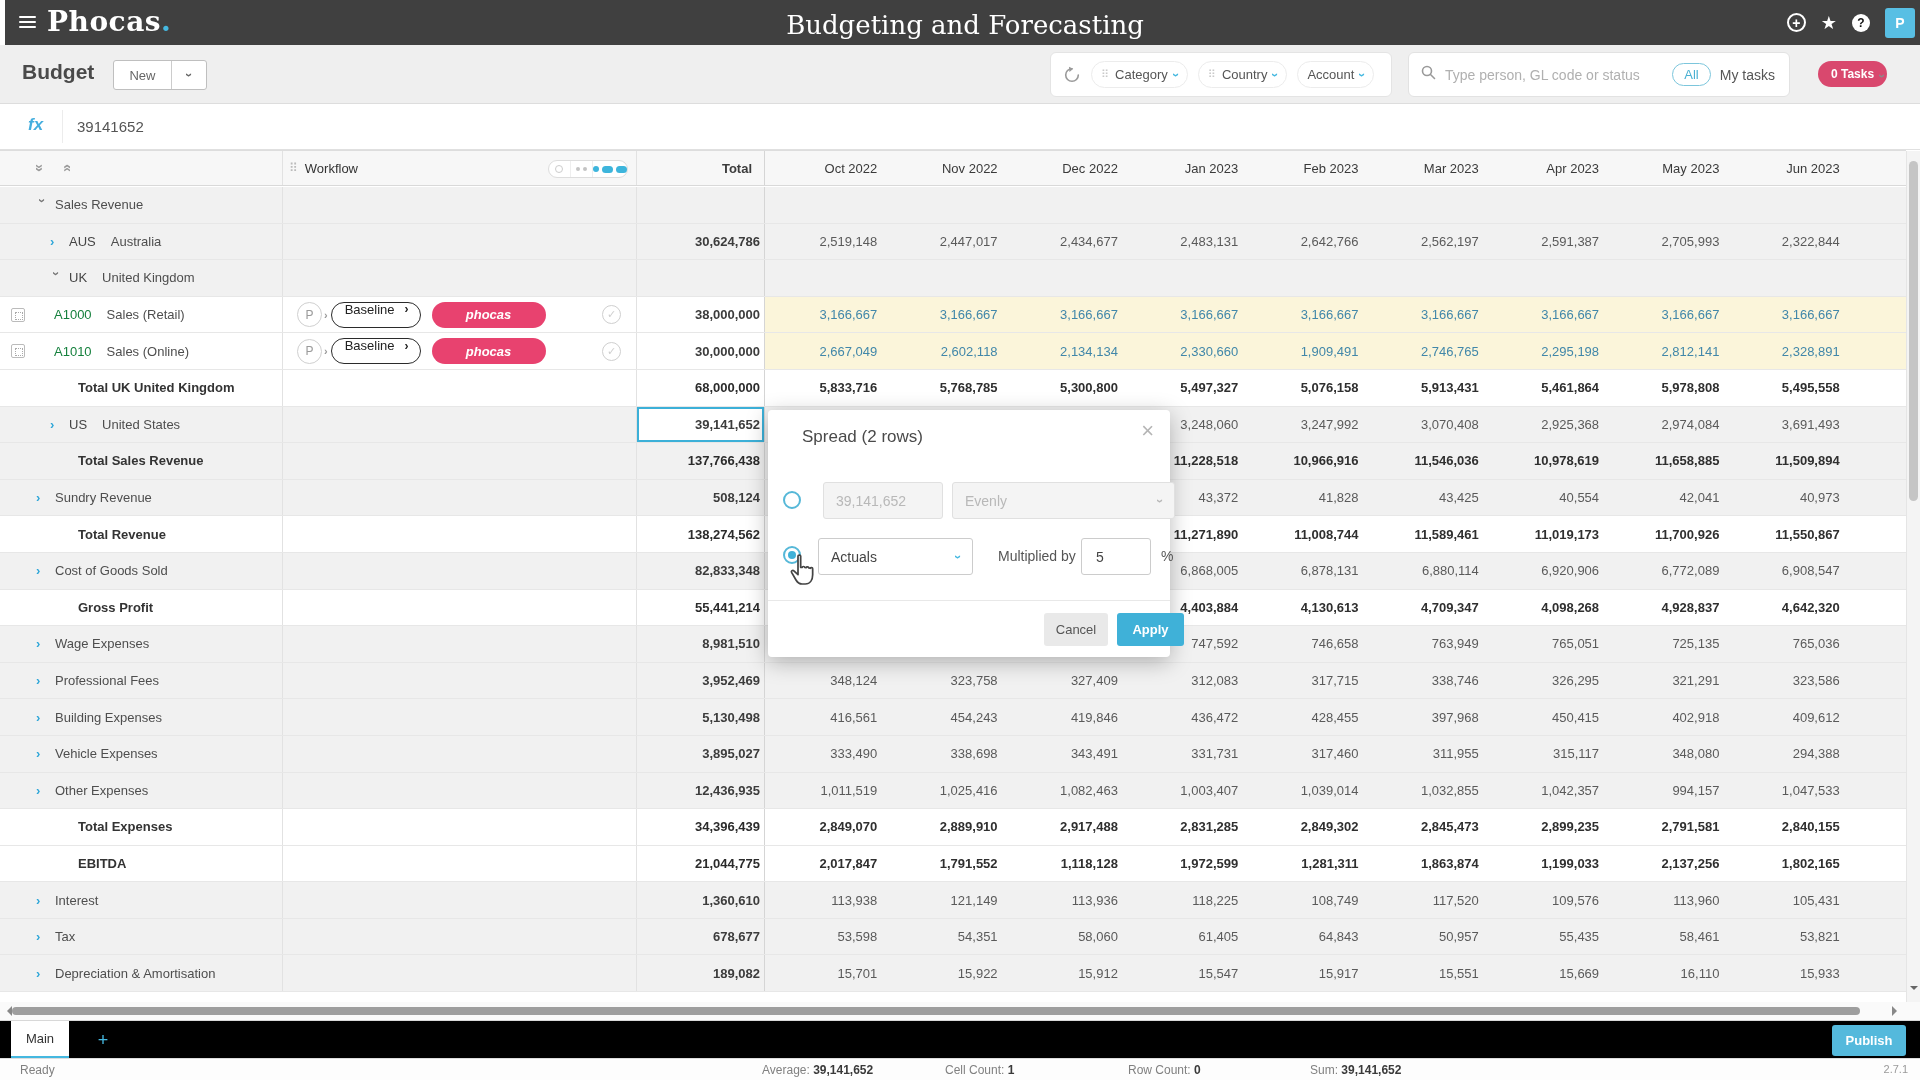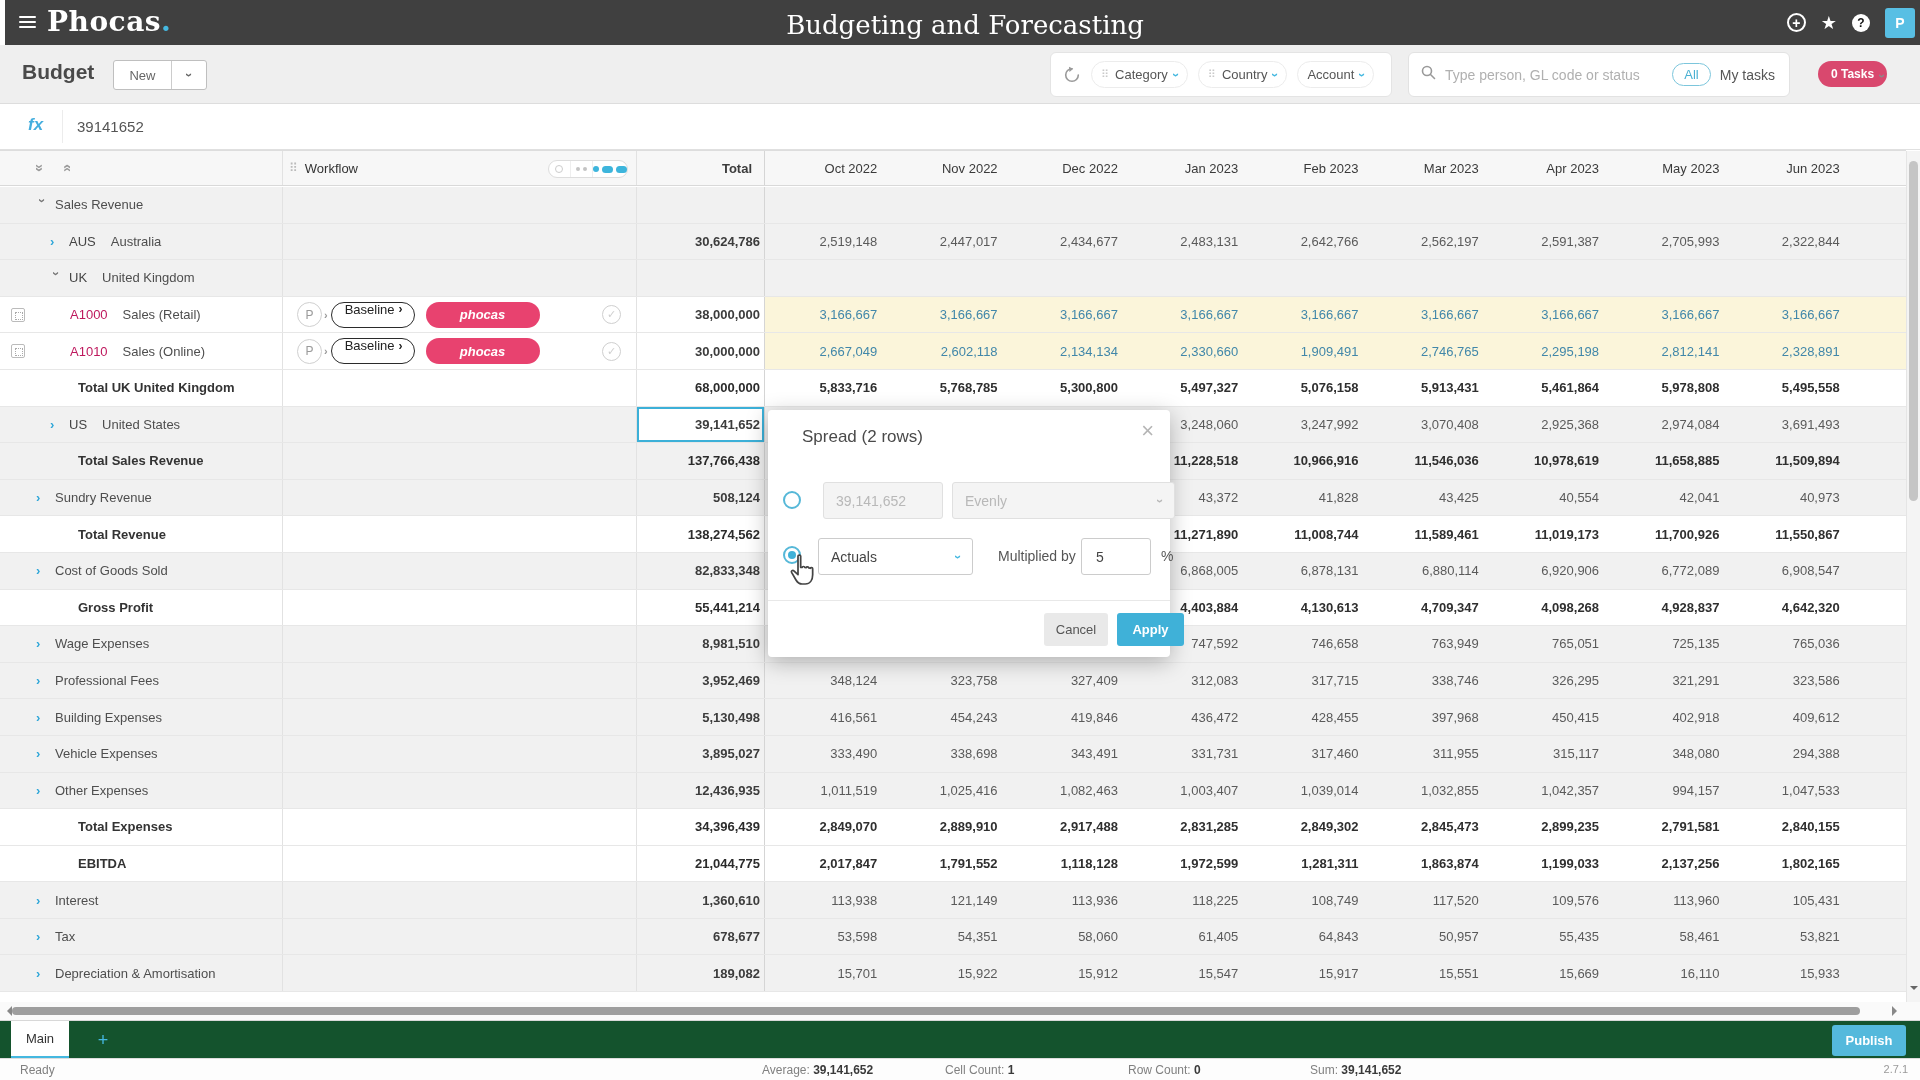--- a/index.html
+++ b/index.html
@@ -81,24 +81,24 @@
 .row.detail .m-cell{color:#4187a9}
 .chev{display:inline-block;width:12px;font-weight:bold;font-size:13px;line-height:1}
 .chev.open{transform:rotate(90deg);color:#777}
 .chev.closed{color:#2ea6d8}
 .ind-g1{margin-left:36px;margin-right:7px}
 .ind-g2{margin-left:50px;margin-right:7px}
 .lbl-total{margin-left:78px}
 .code{margin-right:15px;color:#444}
 .drill{position:absolute;left:11px;top:11px;width:14px;height:14px;border:1px solid #bbb;border-radius:2px}
 .drill:before{content:"";position:absolute;left:3px;top:3px;width:6px;height:6px;border:1px dotted #aaa}
-.det-code{margin-left:70px;margin-right:15px;color:#be185d}
+.det-code{margin-left:54px;margin-right:15px;color:#15803d}
 .p-circ{width:25px;height:25px;border:1px solid #d0d0d0;border-radius:50%;color:#9a9a9a;font-size:12px;display:flex;align-items:center;justify-content:center;margin-left:14px;background:#fff}
 .wf-sep{color:#999;font-size:11px;font-weight:bold;margin:0 3px 0 2px}
-.stage-pill{height:26px;border:1.6px solid #2b2b2b;border-radius:14px;background:#fff;display:flex;align-items:center;padding:0 11px 11px 13px;gap:4px;font-size:13px;color:#222}
+.stage-pill{height:26px;border:1.6px solid #2b2b2b;border-radius:14px;background:#fff;display:flex;align-items:center;padding:0 11px 11px 13px;gap:10px;font-size:13px;color:#222}
 .stage-pill b{font-size:12px}
 .tag-pill{width:114px;height:26px;margin-left:11px;border-radius:14px;background:#e8426f;color:#fff;font-weight:bold;font-style:italic;font-size:13px;display:flex;align-items:center;justify-content:center}
 .wf-check{margin-left:auto;margin-right:15px;width:19px;height:19px;border:1.5px solid #cfcfcf;border-radius:50%;color:#cfcfcf;font-size:11px;display:flex;align-items:center;justify-content:center}
 .sel-cell{box-shadow:inset 0 0 0 2px #3cb0d8;background:#fff}
 
 
 .vscroll{position:absolute;right:0;top:151px;width:14px;height:851px;background:#f4f4f4;border-left:1px solid #e5e5e5}
 .vthumb{position:absolute;left:2px;top:10px;width:9px;height:340px;background:#c5c5c5;border-radius:5px}
 .varrow{position:absolute;left:3px;bottom:8px;width:0;height:0;border:4px solid transparent;border-top-color:#666}
 .hscroll{position:absolute;left:0;top:1002px;width:100%;height:18px;background:#fafafa}
@@ -121,21 +121,21 @@
 .sel-chev.gray{color:#b8b8b8}
 .mlabel{position:absolute;left:230px;top:138px;color:#555}
 .num-input{position:absolute;left:313px;top:128px;width:70px;height:37px;border:1px solid #ccc;border-radius:3px;color:#444;display:flex;align-items:center;padding-left:14px;background:#fff}
 .pct{position:absolute;left:393px;top:138px;color:#555}
 .dlg-divider{position:absolute;left:0;top:190px;width:100%;height:1px;background:#e8e8e8}
 .btn-cancel{position:absolute;left:276px;top:203px;width:64px;height:33px;background:#e9e9e9;border:none;border-radius:3px;color:#555;font-size:13px;font-family:inherit;cursor:pointer}
 .btn-apply{position:absolute;left:349px;top:203px;width:67px;height:33px;background:#3fb1d8;border:none;border-radius:3px;color:#fff;font-size:13px;font-weight:bold;font-family:inherit;cursor:pointer}
 .hand-cursor{position:absolute;left:20px;top:144px;z-index:60}
 
 
-.tabbar{position:absolute;left:0;top:1020px;width:100%;height:38px;background:#14532d;border-top:1px solid #d8d8d8}
+.tabbar{position:absolute;left:0;top:1020px;width:100%;height:38px;background:#000000;border-top:1px solid #d8d8d8}
 .tab-main{position:absolute;left:11px;top:0;width:58px;height:38px;background:#fff;border-bottom:3px solid #45b8e0;display:flex;align-items:center;justify-content:center;font-size:13px;color:#333}
 .tab-add{position:absolute;left:86px;top:0;width:34px;height:38px;display:flex;align-items:center;justify-content:center;color:#45b8e0;font-size:18px;cursor:pointer}
 .publish-btn{position:absolute;left:1832px;top:4px;width:74px;height:31px;background:#54b9dc;border:none;border-radius:3px;color:#fff;font-size:13px;font-weight:bold;font-family:inherit;cursor:pointer}
 .statusbar{position:absolute;left:0;top:1058px;width:100%;height:22px;background:#fdfdfd;border-top:1px solid #ddd;font-size:12px;color:#808080}
 .sb-ready{position:absolute;left:20px;top:4px}
 .sb-item{position:absolute;top:4px;white-space:nowrap}
 .sb-item b{color:#3a3a3a}
 .sb-avg{left:762px}.sb-cc{left:945px}.sb-rc{left:1128px}.sb-sum{left:1310px}
 .sb-version{position:absolute;right:12px;top:4px;color:#9a9a9a;font-size:11px}
 </style>

